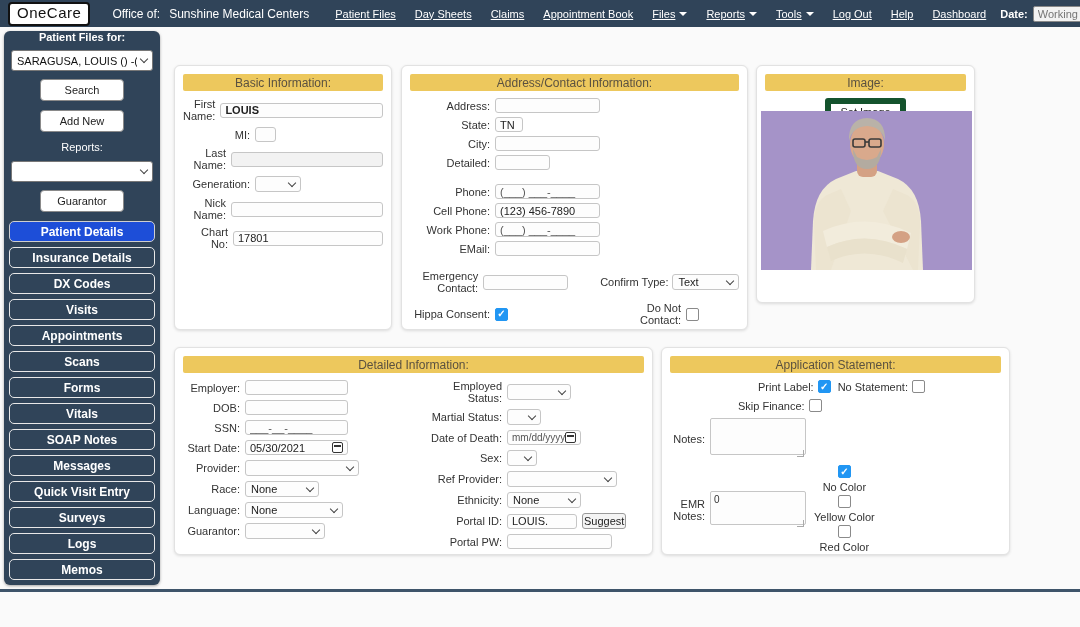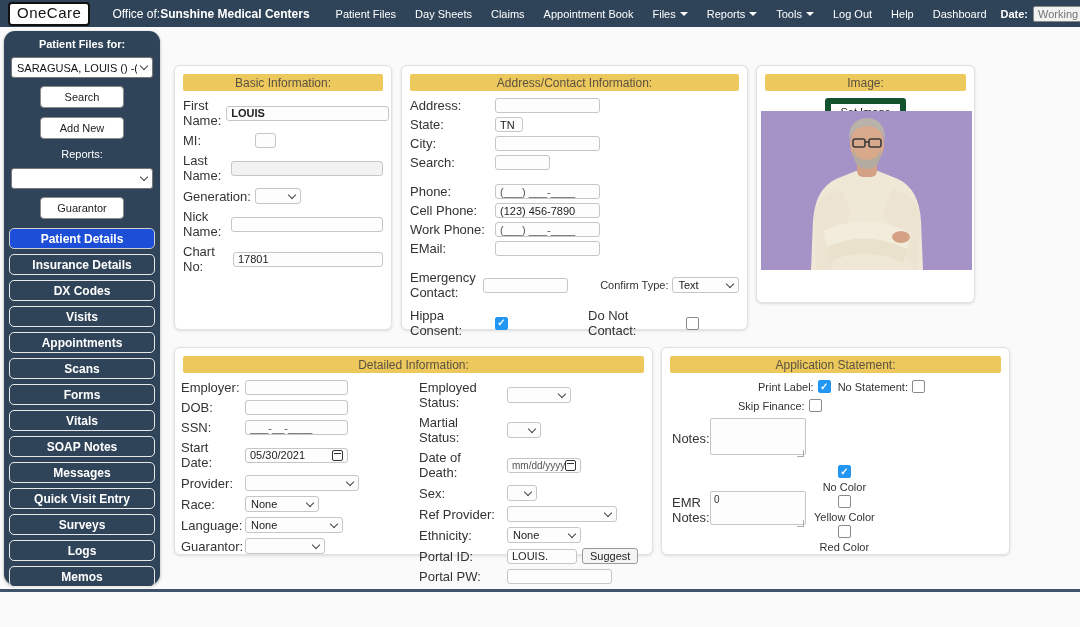--- a/index.html
+++ b/index.html
@@ -5,52 +5,52 @@
   * { margin:0; padding:0; box-sizing:border-box; font-family:"Liberation Sans", sans-serif; }
   html,body { width:1080px; height:627px; overflow:hidden; background:#f0f0f0; }
   .page { position:relative; width:1080px; height:627px; background:#fafafa; }
 
   
   .navbar { position:absolute; top:0; left:0; width:1080px; height:27px;
     background:#304459; display:flex; align-items:center; padding:0 8px; gap:14px; }
   .logo { background:#fff; border:2px solid #111; border-radius:4px; color:#111;
     font-size:15px; font-weight:500; padding:0px 7px 2px 7px; line-height:18px; letter-spacing:.5px; }
   .office { color:#fff; font-size:12px; white-space:nowrap; margin-left:8px; }
-  .office b { font-weight:bold; }
+  .office b { font-weight:normal;margin-left:9px; }
   .nav-links { display:flex; align-items:center; gap:19px; margin-left:12px; }
-  .nav-link { color:#fff; font-size:11px; white-space:nowrap; cursor:pointer; display:flex; align-items:center; gap:4px; }
+  .nav-link { color:#fff; font-size:11px; white-space:nowrap; cursor:pointer; display:flex; align-items:center; gap:4px;text-decoration:underline; }
   .nav-link .caret { width:0; height:0; border-left:4px solid transparent; border-right:4px solid transparent; border-top:4px solid #fff; display:inline-block; }
   .nav-right { margin-left:auto; display:flex; align-items:center; gap:5px; }
   .nav-right .lbl { color:#fff; font-size:11px; font-weight:bold; }
   .nav-right input { height:16px; border:1px solid #888; border-radius:2px; font-size:11px; padding:0 4px; }
   .date-input { width:90px; background:#f2f2f2; color:#999; }
 
   
   .sidebar { position:absolute; left:4px; top:31px; width:156px; height:554px;
-    background:#304459; border-radius:11px; box-shadow:0 1px 3px rgba(0,0,0,.35); padding-top:7px; }
+    background:#304459; border-radius:6px; box-shadow:0 1px 3px rgba(0,0,0,.35); }
   .sb-title { color:#fff; font-size:11px; font-weight:bold; text-align:center; margin-bottom:7px; }
   .sb-select { display:flex; align-items:center; justify-content:space-between; margin:0 7px 8px 7px;
     background:#fff; border:1px solid #777; border-radius:3px; height:21px; padding:0 5px; cursor:pointer; }
   .sb-select .sel-text { font-size:11px; color:#111; white-space:nowrap; overflow:hidden; }
   .sb-btn { display:block; margin:0 auto 9px auto; width:84px; height:22px; background:#fff;
     border:1px solid #8a8a8a; border-radius:4px; font-size:11px; color:#222; cursor:pointer; }
   .sb-reports-label { color:#fff; font-size:11px; text-align:center; margin:2px 0 8px 0; }
   .sb-nav { margin-top:2px; }
   .sb-item { height:21px; margin:0 5px 5px 5px; border:1px solid #e8e8e8; border-radius:5px;
     background:#304459; color:#fff; font-size:12px; font-weight:bold; display:flex;
     align-items:center; justify-content:center; cursor:pointer; }
   .sb-item.active { background:#1d4ed8; border-color:#cfcfcf; }
 
   
   .panel { position:absolute; background:#fff; border:1px solid #e2e2e2; border-radius:6px;
     box-shadow:0 1px 3px rgba(0,0,0,.12); }
   .panel-header { margin:8px 8px 7px 8px; height:17px; background:#edc85d; border-radius:2px;
     color:#5a5140; font-size:12px; display:flex; align-items:center; justify-content:center; }
   .row { display:flex; align-items:center; margin-bottom:5px; }
-  .flabel { font-size:13px; color:#333; padding-right:5px; white-space:pre-line; }
+  .flabel { font-size:11px; color:#333; text-align:right; padding-right:5px; white-space:pre-line; }
   .tin { height:15px; border:1px solid #c6c6c6; border-radius:3px; background:#fdfdfd;
     font-size:11px; color:#222; padding:0 4px; }
   .tin::placeholder { color:#555; }
   .tin.bold { font-weight:bold; }
   .sel { height:16px; border:1px solid #c6c6c6; border-radius:3px; background:#fdfdfd;
     display:flex; align-items:center; justify-content:space-between; padding:0 5px; cursor:pointer; }
   .sel .sel-text { font-size:11px; color:#222; white-space:nowrap; overflow:hidden; }
   .chev { width:6px; height:6px; border-right:1.5px solid #444; border-bottom:1.5px solid #444;
     transform:rotate(45deg); margin-top:-3px; flex-shrink:0; margin-left:4px; }
   .cal { width:11px; height:11px; border:1.5px solid #333; border-radius:2px; position:relative; flex-shrink:0; }
@@ -81,21 +81,21 @@
   .photo { position:absolute; left:4px; top:45px; width:211px; height:159px; overflow:hidden; }
 
   
   #detailed { left:174px; top:347px; width:479px; height:208px; }
   .det-cols { display:flex; padding:0 6px; }
   .det-col-l { width:238px; }
   .det-col-r { width:225px; }
   .det-col-l .flabel { width:64px; }
   .det-col-r .flabel { width:88px; }
   .suggest-btn { margin-left:5px; background:#f4f4f4; border:1px solid #9a9a9a; border-radius:3px;
-    font-size:11px; color:#222; padding:1px 7px; cursor:pointer; }
+    font-size:11px; color:#222; padding:1px 1px; cursor:pointer; }
 
   
   #settings { left:661px; top:347px; width:349px; height:208px; }
   #settings .row { margin:0 10px 6px 10px; }
   .inline-lbl { font-size:11px; color:#333; margin-right:4px; white-space:nowrap; }
   .color-opt { display:flex; align-items:center; gap:3px; margin-bottom:2px;flex-direction:column; }
   .color-opt .inline-lbl { margin:0; }
   .ta-wrap { position:relative; }
   .ta-wrap::after { content:""; position:absolute; right:2px; bottom:2px; width:6px; height:6px;
     border-right:1.5px solid #aaa; border-bottom:1.5px solid #aaa; }
@@ -205,21 +205,21 @@
     </div>
     <div class="row">
       <span class="flabel">State:</span>
       <input class="tin" style="width: 28px;" value="TN">
     </div>
     <div class="row">
       <span class="flabel">City:</span>
       <input class="tin" style="width: 105px;">
     </div>
     <div class="row">
-      <span class="flabel">Search:</span>
+      <span class="flabel">Detailed:</span>
       <input class="tin" style="width: 55px;">
     </div>
     <div class="gap10"></div>
     <div class="row">
       <span class="flabel">Phone:</span>
       <input class="tin" style="width: 105px;" placeholder="(___) ___-____">
     </div>
     <div class="row">
       <span class="flabel">Cell Phone:</span>
       <input class="tin" style="width: 105px;" value="(123) 456-7890">

